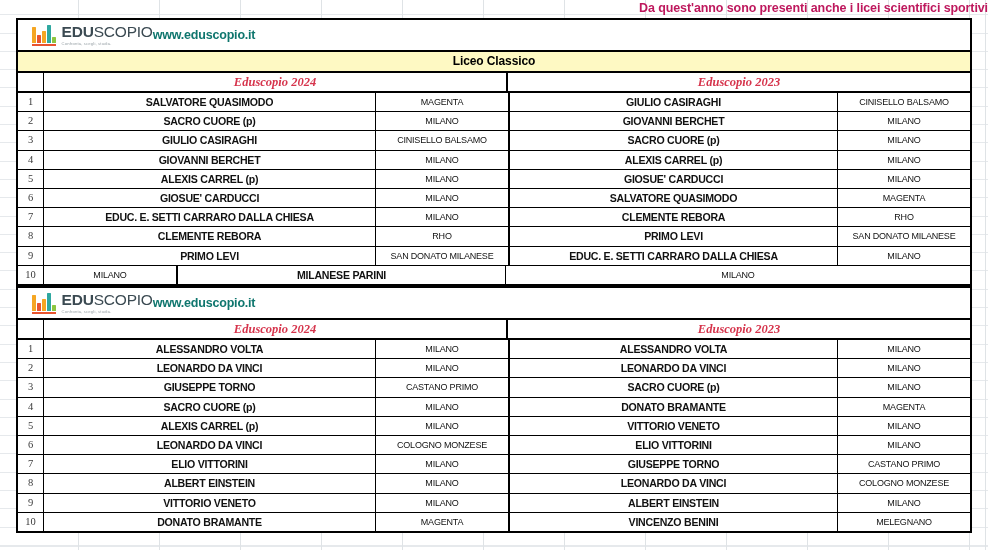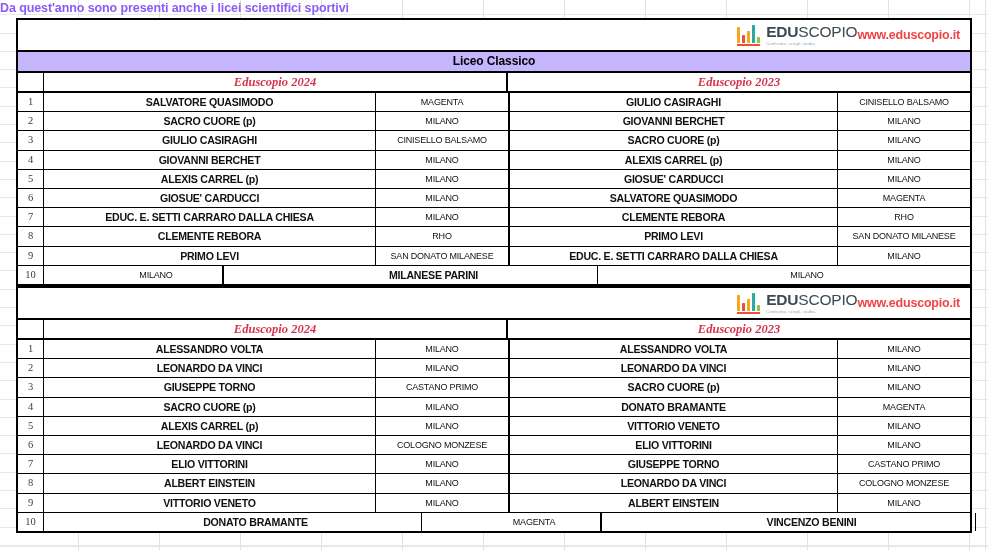--- a/index.html
+++ b/index.html
@@ -19,41 +19,41 @@
       repeating-linear-gradient(to bottom, #e6e9ec 0 1px, transparent 1px 18.3px);
     background-position:-3px -4px;
     z-index:0;
   }
 
   .page{position:absolute;inset:0;z-index:1;}
 
   
   .page-title{
     position:absolute;left:0;top:0;width:988px;height:16px;
-    text-align:left;
-    font-size:12.5px;font-weight:bold;color:#8b5cf6;
+    text-align:right;
+    font-size:12.5px;font-weight:bold;color:#be185d;
     line-height:16px;
     letter-spacing:-0.1px;
   }
 
   
   .block{
     position:absolute;
     left:16px;width:956px;
     border:2.5px solid #000;
     box-sizing:border-box;
     background:#fff;
   }
   #block-classico{top:18px;}
   #block-scientifico{top:286px;}
 
   
   .brandbar{
     height:32px;
-    display:flex;align-items:center;justify-content:flex-end;
+    display:flex;align-items:center;justify-content:flex-start;
     padding:0 10px 0 14px;
     box-sizing:border-box;
     background:#fff;
     border-bottom:2.5px solid #000;
   }
   .logo{display:flex;align-items:flex-end;gap:6px;}
   .logo-mark{
     display:flex;align-items:flex-end;gap:1.5px;height:19px;
     padding-bottom:1px;
     border-bottom:2px solid #e8542f;
@@ -63,21 +63,21 @@
   .bar-b{height:8px;background:#e8542f;}
   .bar-c{height:12px;background:#f5a623;}
   .bar-d{height:18px;background:#2fa8a0;}
   .bar-e{height:6px;background:#8dc63f;}
   .logo-text{display:flex;flex-direction:column;line-height:1;}
   .logo-word{font-size:15.5px;letter-spacing:-0.2px;color:#3b4a52;}
   .logo-word b{font-weight:bold;}
   .logo-word span.light{font-weight:normal;}
   .logo-tag{font-size:4.2px;color:#9aa3a8;letter-spacing:0.15px;margin-top:2px;}
   .site{
-    font-size:12.5px;font-weight:bold;color:#ef4444;
+    font-size:12.5px;font-weight:bold;color:#0f766e;
     letter-spacing:-0.2px;
   }
 
   
   .banner{
     height:19px;line-height:19px;
     text-align:center;
     font-size:12px;font-weight:bold;color:#000;
     border-bottom:2.5px solid #000;
     letter-spacing:-0.1px;
@@ -92,21 +92,21 @@
     font-family:"Liberation Serif", serif;
     font-size:12.5px;font-weight:bold;font-style:italic;
     color:#d6344c;
     box-sizing:border-box;
   }
   .yearrow .year.left{border-right:2.5px solid #000;}
 
   
   .rows{display:flex;flex-direction:column;}
   .row{display:flex;height:18.2px;border-bottom:1.1px solid #000;}
-  .row:last-child{border-bottom:none;gap:46px;}
+  .row:last-child{border-bottom:none;}
   .cell{box-sizing:border-box;overflow:hidden;white-space:nowrap;}
   .c-idx{
     width:26px;flex:0 0 26px;
     text-align:center;line-height:18.2px;
     font-family:"Liberation Serif", serif;
     font-size:10.5px;color:#3a3a3a;
     border-right:1.6px solid #000;
   }
   .c-school{
     flex:0 0 332px;width:332px;
@@ -157,21 +157,21 @@
             <i class="bar-e"></i>
         </span>
         <span class="logo-text">
           <span class="logo-word"><b>EDU</b><span class="light">SCOPIO</span></span>
           <span class="logo-tag">Confronta, scegli, studia.</span>
         </span>
       </div>
       <div class="site">www.eduscopio.it</div>
     </div>
 
-    <div class="banner" id="banner-classico" style="background: #c4b5fd;">Liceo Classico</div>
+    <div class="banner" id="banner-classico" style="background: #fef9c3;">Liceo Classico</div>
 
     <div class="yearrow">
       <div class="idx"></div>
       <div class="year left" style="color: rgb(214, 52, 76);">Eduscopio 2024</div>
       <div class="year" style="color: rgb(214, 52, 76);">Eduscopio 2023</div>
     </div>
 
     <div class="rows" id="rows-classico">
         <div class="row">
           <div class="cell c-idx">1</div>

